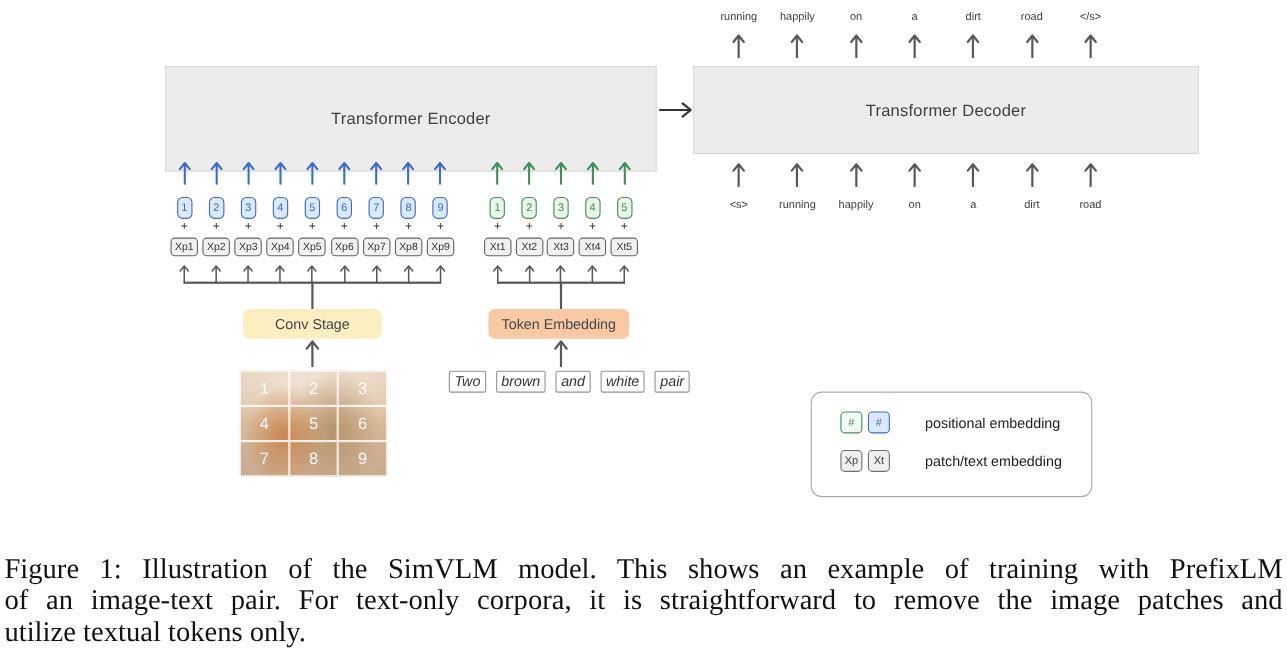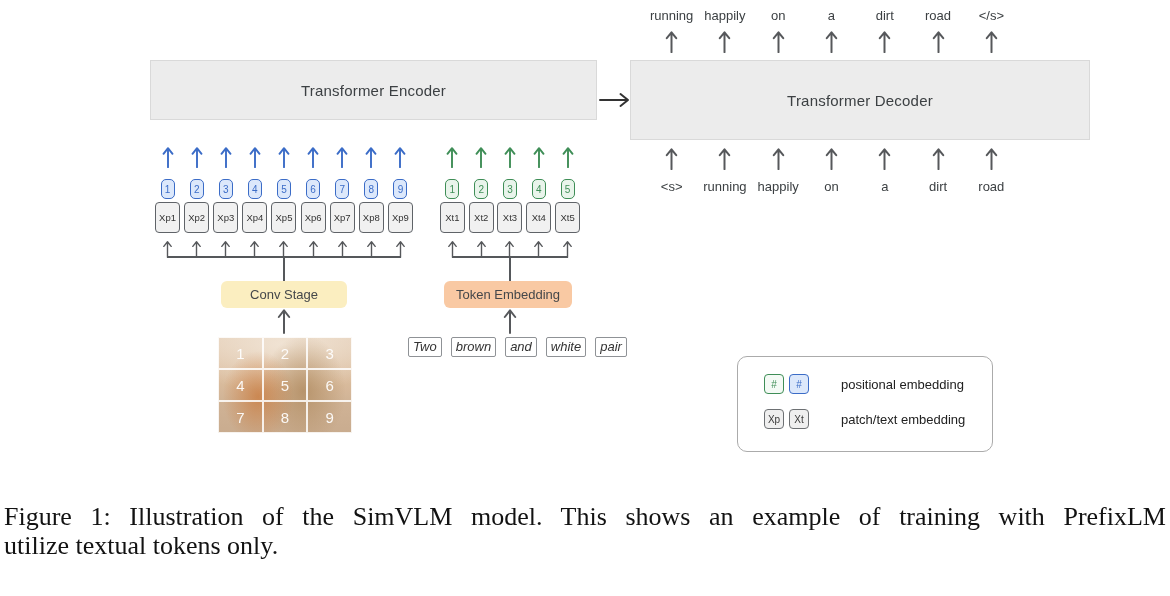--- a/index.html
+++ b/index.html
@@ -18,21 +18,21 @@
          font-size:15px; color:var(--ink); letter-spacing:.2px;}
   .arrow{display:inline-flex; line-height:0;}
   .c-blue{color:var(--blue);} .c-green{color:var(--green);} .c-gray{color:var(--arrow-gray);}
 
   .flow-arrow{position:absolute; left:598px; top:86px; width:34px; height:28px;
               display:flex; align-items:center; justify-content:center; color:#333;}
 
   
   .token-row{position:absolute; left:645px; width:373px; display:flex;}
   .trow-cell{flex:1; display:flex; align-items:center; justify-content:center;}
-  .tok-label{font-size:13px; color:var(--ink);}
+  .tok-label{font-size:10px; color:var(--ink);}
   .row-out-labels{top:7px; height:16px;}
   .row-out-arrows{top:29px; height:24px;}
   .row-in-arrows{top:146px; height:24px;}
   .row-in-labels{top:178px; height:16px;}
 
   
   .stream{position:absolute; top:146px; display:flex;}
   .stream-patch{left:153px; width:262px;}
   .stream-text{left:438px; width:144px;}
   .scol{flex:1; display:flex; flex-direction:column; align-items:center;}
@@ -40,21 +40,21 @@
   .s-arr{height:22px; align-items:flex-start;}
   .s-pos{height:31px;}
   .s-plus{height:13px; align-items:center;}
   .s-emb{height:21px;}
   .s-arr2{height:25px;}
   .pos-box{width:14px; height:20px; border-radius:5px; border:1.5px solid; display:flex;
            align-items:center; justify-content:center; font-size:10px; font-weight:500;}
   .pos-blue{border-color:var(--blue); background:var(--blue-fill); color:var(--blue);}
   .pos-green{border-color:var(--green); background:var(--green-fill); color:var(--green);}
   .plus{font-size:11px; color:#3a3a3a;}
-  .emb-box{min-width:25px; height:31px; padding:0 2px; border-radius:4px;
+  .emb-box{min-width:25px; height:17px; padding:0 2px; border-radius:4px;
            border:1.5px solid var(--gray-border); background:var(--gray-fill);
            display:flex; align-items:center; justify-content:center; font-size:9.5px; color:#333;}
 
   .merge-line{position:absolute; top:256px; height:2px; background:#55585b;}
   .merge-line-patch{left:167px; width:234px;}
   .merge-line-text{left:452px; width:116px;}
   .merge-drop{position:absolute; top:256px; width:2px; height:26px; background:#55585b;}
   .drop-patch{left:283px;} .drop-text{left:509px;}
 
   
@@ -174,21 +174,21 @@
       </div>
       <div class="trow-cell">
         <span class="arrow c-gray">
           <svg width="13" height="23" viewBox="0 0 12 22" fill="none">
             <path d="M6 21.2 L6 2.8 M1.5 7.8 L6 2.2 L10.5 7.8" stroke="currentColor" stroke-width="1.9" stroke-linecap="round" stroke-linejoin="round"></path>
           </svg>
         </span>
       </div>
     </div>
 
-  <div class="panel" style="left:150px; top:60px; width:447px; height:60px;">
+  <div class="panel" style="left:150px; top:60px; width:447px; height:96px;">
     <span>Transformer Encoder</span>
   </div>
   <div class="flow-arrow">
     <svg width="32" height="16" viewBox="0 0 32 16" fill="none">
       <path d="M1 8 H28 M21.5 2 L29 8 L21.5 14" stroke="#333" stroke-width="2" stroke-linecap="round" stroke-linejoin="round"></path>
     </svg>
   </div>
   <div class="panel" style="left:630px; top:60px; width:460px; height:80px;justify-content:center;">
     <span>Transformer Decoder</span>
   </div>
@@ -672,16 +672,17 @@
     </div>
     <div class="legend-row legend-row-2">
       <span class="mini-box mini-gray">Xp</span>
       <span class="mini-box mini-gray">Xt</span>
       <span class="legend-label">patch/text embedding</span>
     </div>
   </div>
 
   <div class="caption">
     <div class="cap-justify">Figure 1: Illustration of the SimVLM model. This shows an example of training with PrefixLM</div>
+    <div class="cap-justify">of an image-text pair. For text-only corpora, it is straightforward to remove the image patches and</div>
     <div>utilize textual tokens only.</div>
   </div>
 
 </div>
 
 </body></html>

